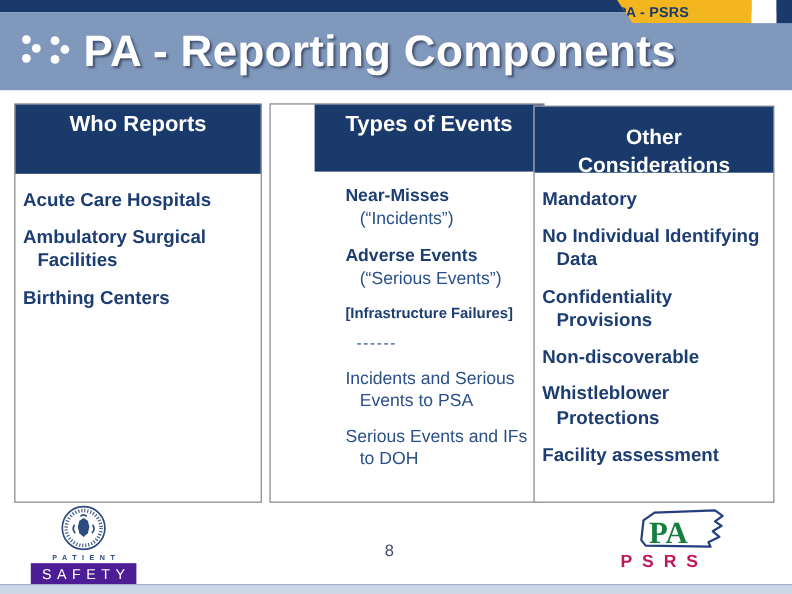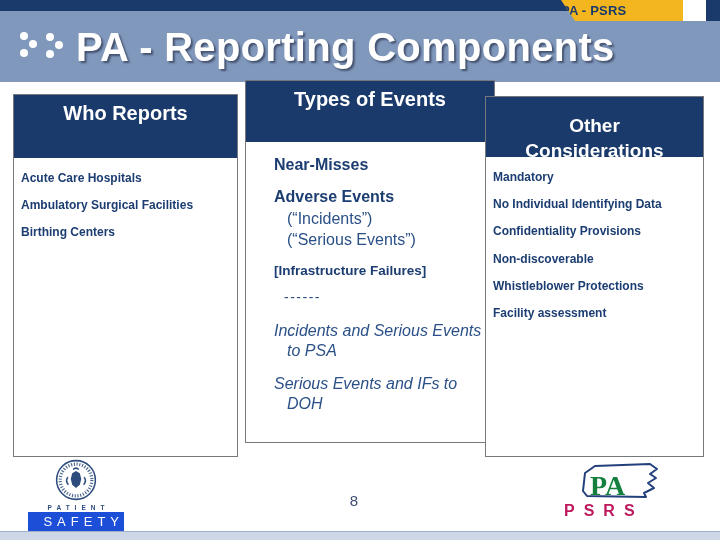--- a/index.html
+++ b/index.html
@@ -22,46 +22,46 @@
     clip-path:polygon(0 0,100% 0,100% 100%,14px 100%);
     display:flex; align-items:center; justify-content:flex-start;
     color:#1a3a6b; font-weight:bold; font-size:13px; letter-spacing:0.2px;
   }
   .tab-white { position:absolute; left:683px; top:0; width:23px; height:21px; background:#ffffff; }
   .tab-navy  { position:absolute; left:706px; top:0; width:14px; height:21px; background:#1a3a6b; }
 
   
   .col { position:absolute; background:#ffffff; border:1px solid #77787c; }
   .col1 { left:13px;  top:94px; width:225px; height:363px; }
-  .col2 { left:245px; top:80px; width:250px; height:363px; }
+  .col2 { left:245px; top:94px; width:250px; height:363px;padding-left:40px; }
   .col3 { left:485px; top:96px; width:219px; height:361px; }
   .col-header {
     background:#1a3a6b; color:#ffffff; font-weight:bold; text-align:center;
     white-space:pre-line; line-height:1.3;
   }
   .col1 .col-header { height:63px; font-size:20px; padding-top:5px; }
   .col2 .col-header { height:61px; font-size:20px; padding-top:5px; }
   .col3 .col-header { height:60px; font-size:19px; padding-top:17px; }
   .col-body { padding:13px 5px 0 7px; }
   .col2 .col-body { padding-left:28px; }
   .item {
     margin:0 0 12px 0; color:#1c3d71; font-weight:bold;
-    font-size:12px; line-height:1.27; padding-left:13px; text-indent:-13px;
+    font-size:17px; line-height:1.27; padding-left:13px; text-indent:-13px;
   }
   .col2 .item { font-size:16px; }
   .item.cont { font-weight:normal; color:#2a5087; padding-left:13px; text-indent:0; margin-top:-11px; }
-  .item.reg  { font-weight:normal; color:#2a5087;font-style:italic; }
+  .item.reg  { font-weight:normal; color:#2a5087; }
   .item.small { font-size:13.5px; margin-bottom:10px; }
   .item.dashes { font-weight:normal; color:#2a5087; font-size:14px; padding-left:10px; text-indent:0; letter-spacing:1.5px; margin-bottom:14px; }
 
   
   .psa-logo { position:absolute; left:28px; top:459px; width:96px; text-align:center; }
   .psa-logo svg { display:block; margin:0 auto; }
   .psa-patient { margin-top:3px; font-size:6.5px; font-weight:bold; letter-spacing:5px; color:#2d4b7d; text-indent:5px; }
-  .psa-safety  { margin-top:1px; background:#1d4ed8; color:#ffffff; font-size:13px; letter-spacing:5px; padding:2px 0 2px 5px;text-align:right; }
+  .psa-safety  { margin-top:1px; background:#4c1d95; color:#ffffff; font-size:13px; letter-spacing:5px; padding:2px 0 2px 5px; }
   .psa-authority { margin-top:1px; font-size:5.5px; font-weight:bold; letter-spacing:4px; color:#2d4b7d; text-indent:4px; border-bottom:1px solid #2d4b7d; padding-bottom:2px; }
   .page-num { position:absolute; left:342px; top:492px; width:24px; text-align:center; font-size:15px; color:#3f4d70; }
   .psrs-logo { position:absolute; left:558px; top:458px; width:115px; height:68px; }
   .psrs-state { position:absolute; left:20px; top:2px; }
   .psrs-pa { position:absolute; left:32px; top:12px; font-family:"Liberation Serif", serif; font-size:28px; font-weight:bold; color:#15803d; }
   .psrs-acronym { position:absolute; left:6px; top:44px; font-size:16px; font-weight:bold; letter-spacing:9px; color:#be185d; }
   .bottom-strip { position:absolute; left:0; top:531px; width:720px; height:9px; background:#cdd7e5; border-top:1px solid #9fafc7; }
 </style>
 </head>
 <body>
@@ -94,22 +94,22 @@
       <p class="item">Acute Care Hospitals</p>
       <p class="item">Ambulatory Surgical Facilities</p>
       <p class="item">Birthing Centers</p>
     </div>
   </div>
 
   <div class="col col2">
     <div class="col-header">Types of Events</div>
     <div class="col-body">
       <p class="item">Near-Misses</p>
+      <p class="item cont">(“Incidents”)</p>
       <p class="item">Adverse Events</p>
-      <p class="item cont">(“Incidents”)</p>
       <p class="item cont">(“Serious Events”)</p>
       <p class="item small">[Infrastructure Failures]</p>
       <p class="item dashes">------</p>
       <p class="item reg">Incidents and Serious Events to PSA</p>
       <p class="item reg">Serious Events and IFs to DOH</p>
     </div>
   </div>
 
   <div class="col col3">
     <div class="col-header">Other

